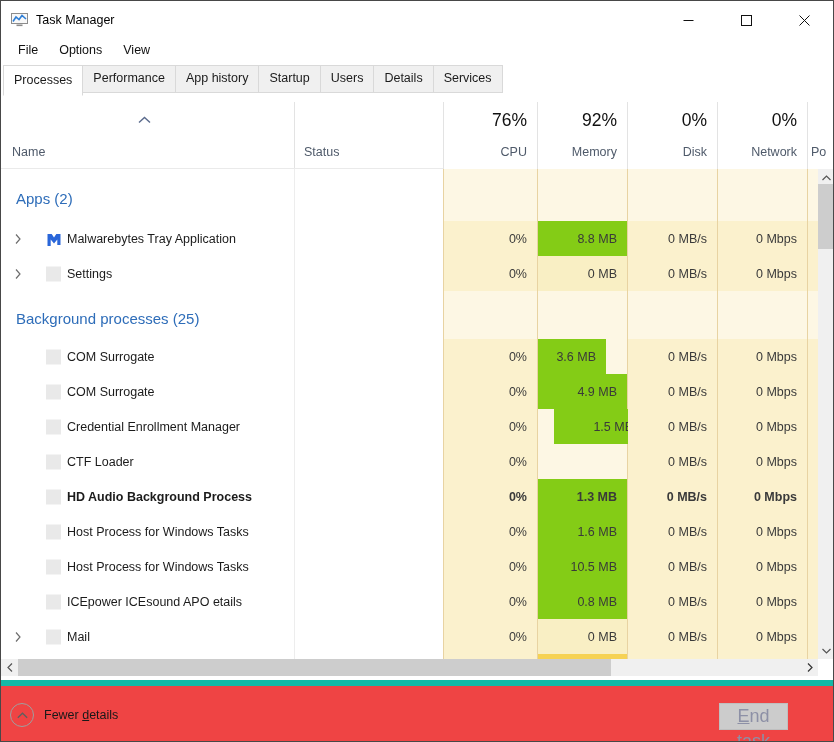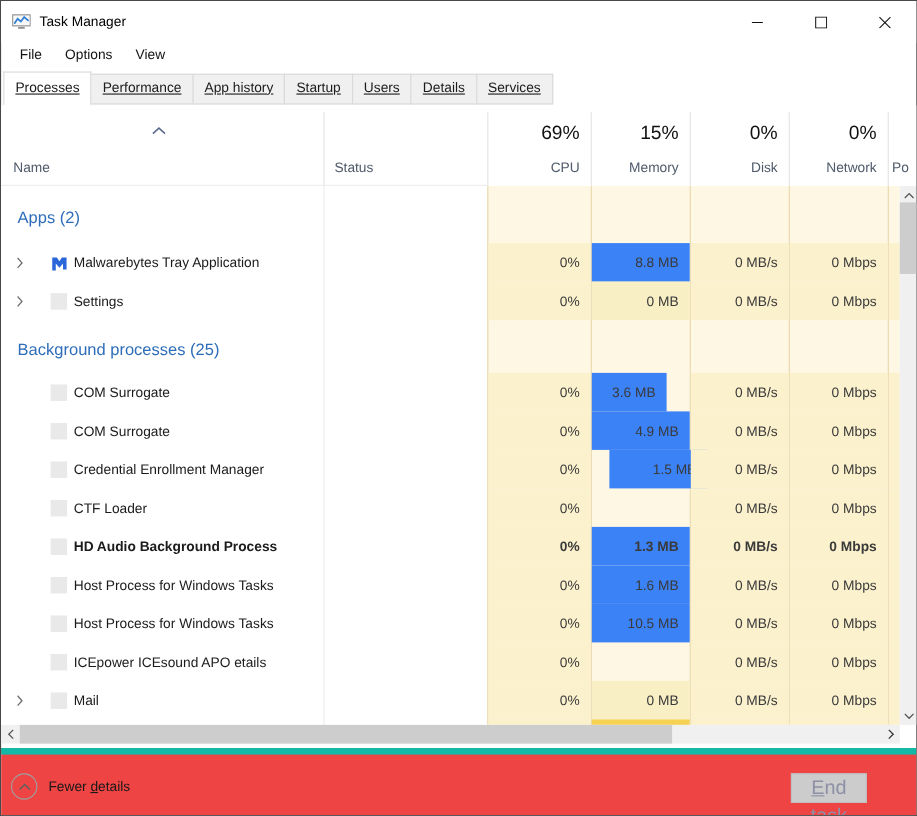--- a/index.html
+++ b/index.html
@@ -13,21 +13,21 @@
   .titlebar{position:absolute;top:0;left:0;right:0;height:38px;background:#fff;}
   .tm-icon{position:absolute;left:10px;top:10px;width:17px;height:17px;}
   .title-text{position:absolute;left:35px;top:12px;font-size:12.5px;color:#000;}
   .win-controls{position:absolute;right:0;top:0;display:flex;height:38px;}
   .win-btn{width:58px;height:38px;display:flex;align-items:center;justify-content:center;background:#fff;}
   
   .menubar{position:absolute;top:38px;left:0;height:26px;display:flex;align-items:flex-start;padding-left:17px;}
   .menu-item{font-size:12.5px;color:#111;padding:4px 8px;margin-right:5px;}
   .menu-item:first-child{padding-left:0;}
   
-  .tabstrip{position:absolute;top:64px;left:2px;height:31px;display:flex;align-items:center;z-index:3;text-decoration:underline;}
+  .tabstrip{position:absolute;top:64px;left:2px;height:31px;display:flex;align-items:flex-start;z-index:3;}
   .tab{height:28px;box-sizing:border-box;background:#f0f0f0;border:1px solid #d9d9d9;
        margin-right:-1px;padding:5px 10px 0 10px;font-size:12.5px;color:#1b1b1b;}
   .tab.active{background:#fff;border-bottom-color:#fff;height:31px;padding-top:7px;z-index:4;position:relative;}
   
   .header-area{position:absolute;top:95px;left:0;width:834px;height:73px;background:#fff;}
   .hline-bottom{position:absolute;left:0;top:72px;width:442px;height:1px;background:#eaeaea;}
   .h-div{position:absolute;top:6px;height:67px;width:1px;background:#e3e3e3;}
   .sort-caret{position:absolute;left:137px;top:14px;}
   .name-head{position:absolute;left:11px;top:49px;font-size:12.5px;color:#4f5a6a;}
   .status-head{position:absolute;left:303px;top:49px;font-size:12.5px;color:#4f5a6a;}
@@ -38,21 +38,21 @@
   
   .table{position:absolute;top:168px;left:0;width:817px;height:490px;background:#fff;overflow:hidden;}
   .colbg{position:absolute;top:0;height:490px;background:#fdf7e4;}
   .t-div{position:absolute;top:0;height:490px;width:1px;background:#e8d3a2;}
   .t-div-gray{position:absolute;top:0;height:490px;width:1px;background:#ededed;}
   .row{position:absolute;left:0;width:817px;}
   .group-label{position:absolute;left:15px;font-size:15px;color:#2e6db9;height:20px;line-height:20px;white-space:nowrap;}
   .cell{position:absolute;top:0;height:100%;box-sizing:border-box;display:flex;align-items:center;
         justify-content:flex-end;padding-right:10px;font-size:12.5px;color:#3a3a3a;white-space:nowrap;}
   .cell.base{background:#fbf1cd;}
-  .cell.mem-mid{background:#3b82f6;}
+  .cell.mem-mid{background:#84cc16;}
   .cell.mem-low{background:#f9efc4;}
   .cell.mem-high{background:#f6d254;}
   .chev{position:absolute;left:14px;top:50%;transform:translateY(-50%);line-height:0;}
   .picon{position:absolute;left:45px;top:50%;transform:translateY(-50%);width:15px;height:15px;line-height:0;}
   .picon.generic{background:#e9e9e9;}
   .pname{position:absolute;left:66px;top:0;height:100%;display:flex;align-items:center;
          font-size:12.5px;color:#1b1b1b;white-space:nowrap;}
   
   .vscroll{position:absolute;left:817px;top:168px;width:17px;height:490px;background:#f0f0f0;}
   .vscroll .arrow{position:absolute;left:0;width:17px;height:17px;display:flex;align-items:center;justify-content:center;}
@@ -131,25 +131,25 @@
     <div class="h-div" style="left:716px"></div>
     <div class="h-div" style="left:806px"></div>
     <span class="sort-caret">
       <svg width="13" height="8" viewBox="0 0 13 8">
           <polyline points="1,6.5 6.5,1.5 12,6.5" fill="none" stroke="#5a6a8c" stroke-width="1.4"></polyline>
         </svg>
     </span>
     <span class="name-head">Name</span>
     <span class="status-head">Status</span>
     <div class="val-head" style="left:443px;width:93px">
-      <span class="pct">69%</span>
+      <span class="pct">76%</span>
       <span class="lbl">CPU</span>
     </div>
     <div class="val-head" style="left:537px;width:89px">
-      <span class="pct">15%</span>
+      <span class="pct">92%</span>
       <span class="lbl">Memory</span>
     </div>
     <div class="val-head" style="left:627px;width:89px">
       <span class="pct">0%</span>
       <span class="lbl">Disk</span>
     </div>
     <div class="val-head" style="left:717px;width:89px">
       <span class="pct">0%</span>
       <span class="lbl">Network</span>
     </div>
@@ -261,20 +261,21 @@
           <div class="cell base" style="left: 443px; width: 93px;">0%</div>
           <div class="cell mem-mid" style="left: 537px; width: 89px; text-align: right;">10.5 MB</div>
           <div class="cell base" style="left: 627px; width: 89px;">0 MB/s</div>
           <div class="cell base" style="left: 717px; width: 89px;">0 Mbps</div>
           <div class="cell base" style="left: 807px; width: 10px;"></div>
         </div>
         <div class="row process" style="top: 415px; height: 35px;">
           <span class="picon generic"></span>
           <span class="pname">ICEpower ICEsound APO etails</span>
           <div class="cell base" style="left: 443px; width: 93px;">0%</div>
+          <div class="cell mem-mid" style="left: 537px; width: 89px;">0.8 MB</div>
           <div class="cell base" style="left: 627px; width: 89px;">0 MB/s</div>
           <div class="cell base" style="left: 717px; width: 89px;">0 Mbps</div>
           <div class="cell base" style="left: 807px; width: 10px;"></div>
         </div>
         <div class="row process" style="top: 450px; height: 35px;">
           <span class="chev"><svg width="6" height="11" viewBox="0 0 6 11">
               <polyline points="1,1 5,5.5 1,10" fill="none" stroke="#6e6e6e" stroke-width="1.2"></polyline>
             </svg></span>
           <span class="picon generic"></span>
           <span class="pname">Mail</span>

